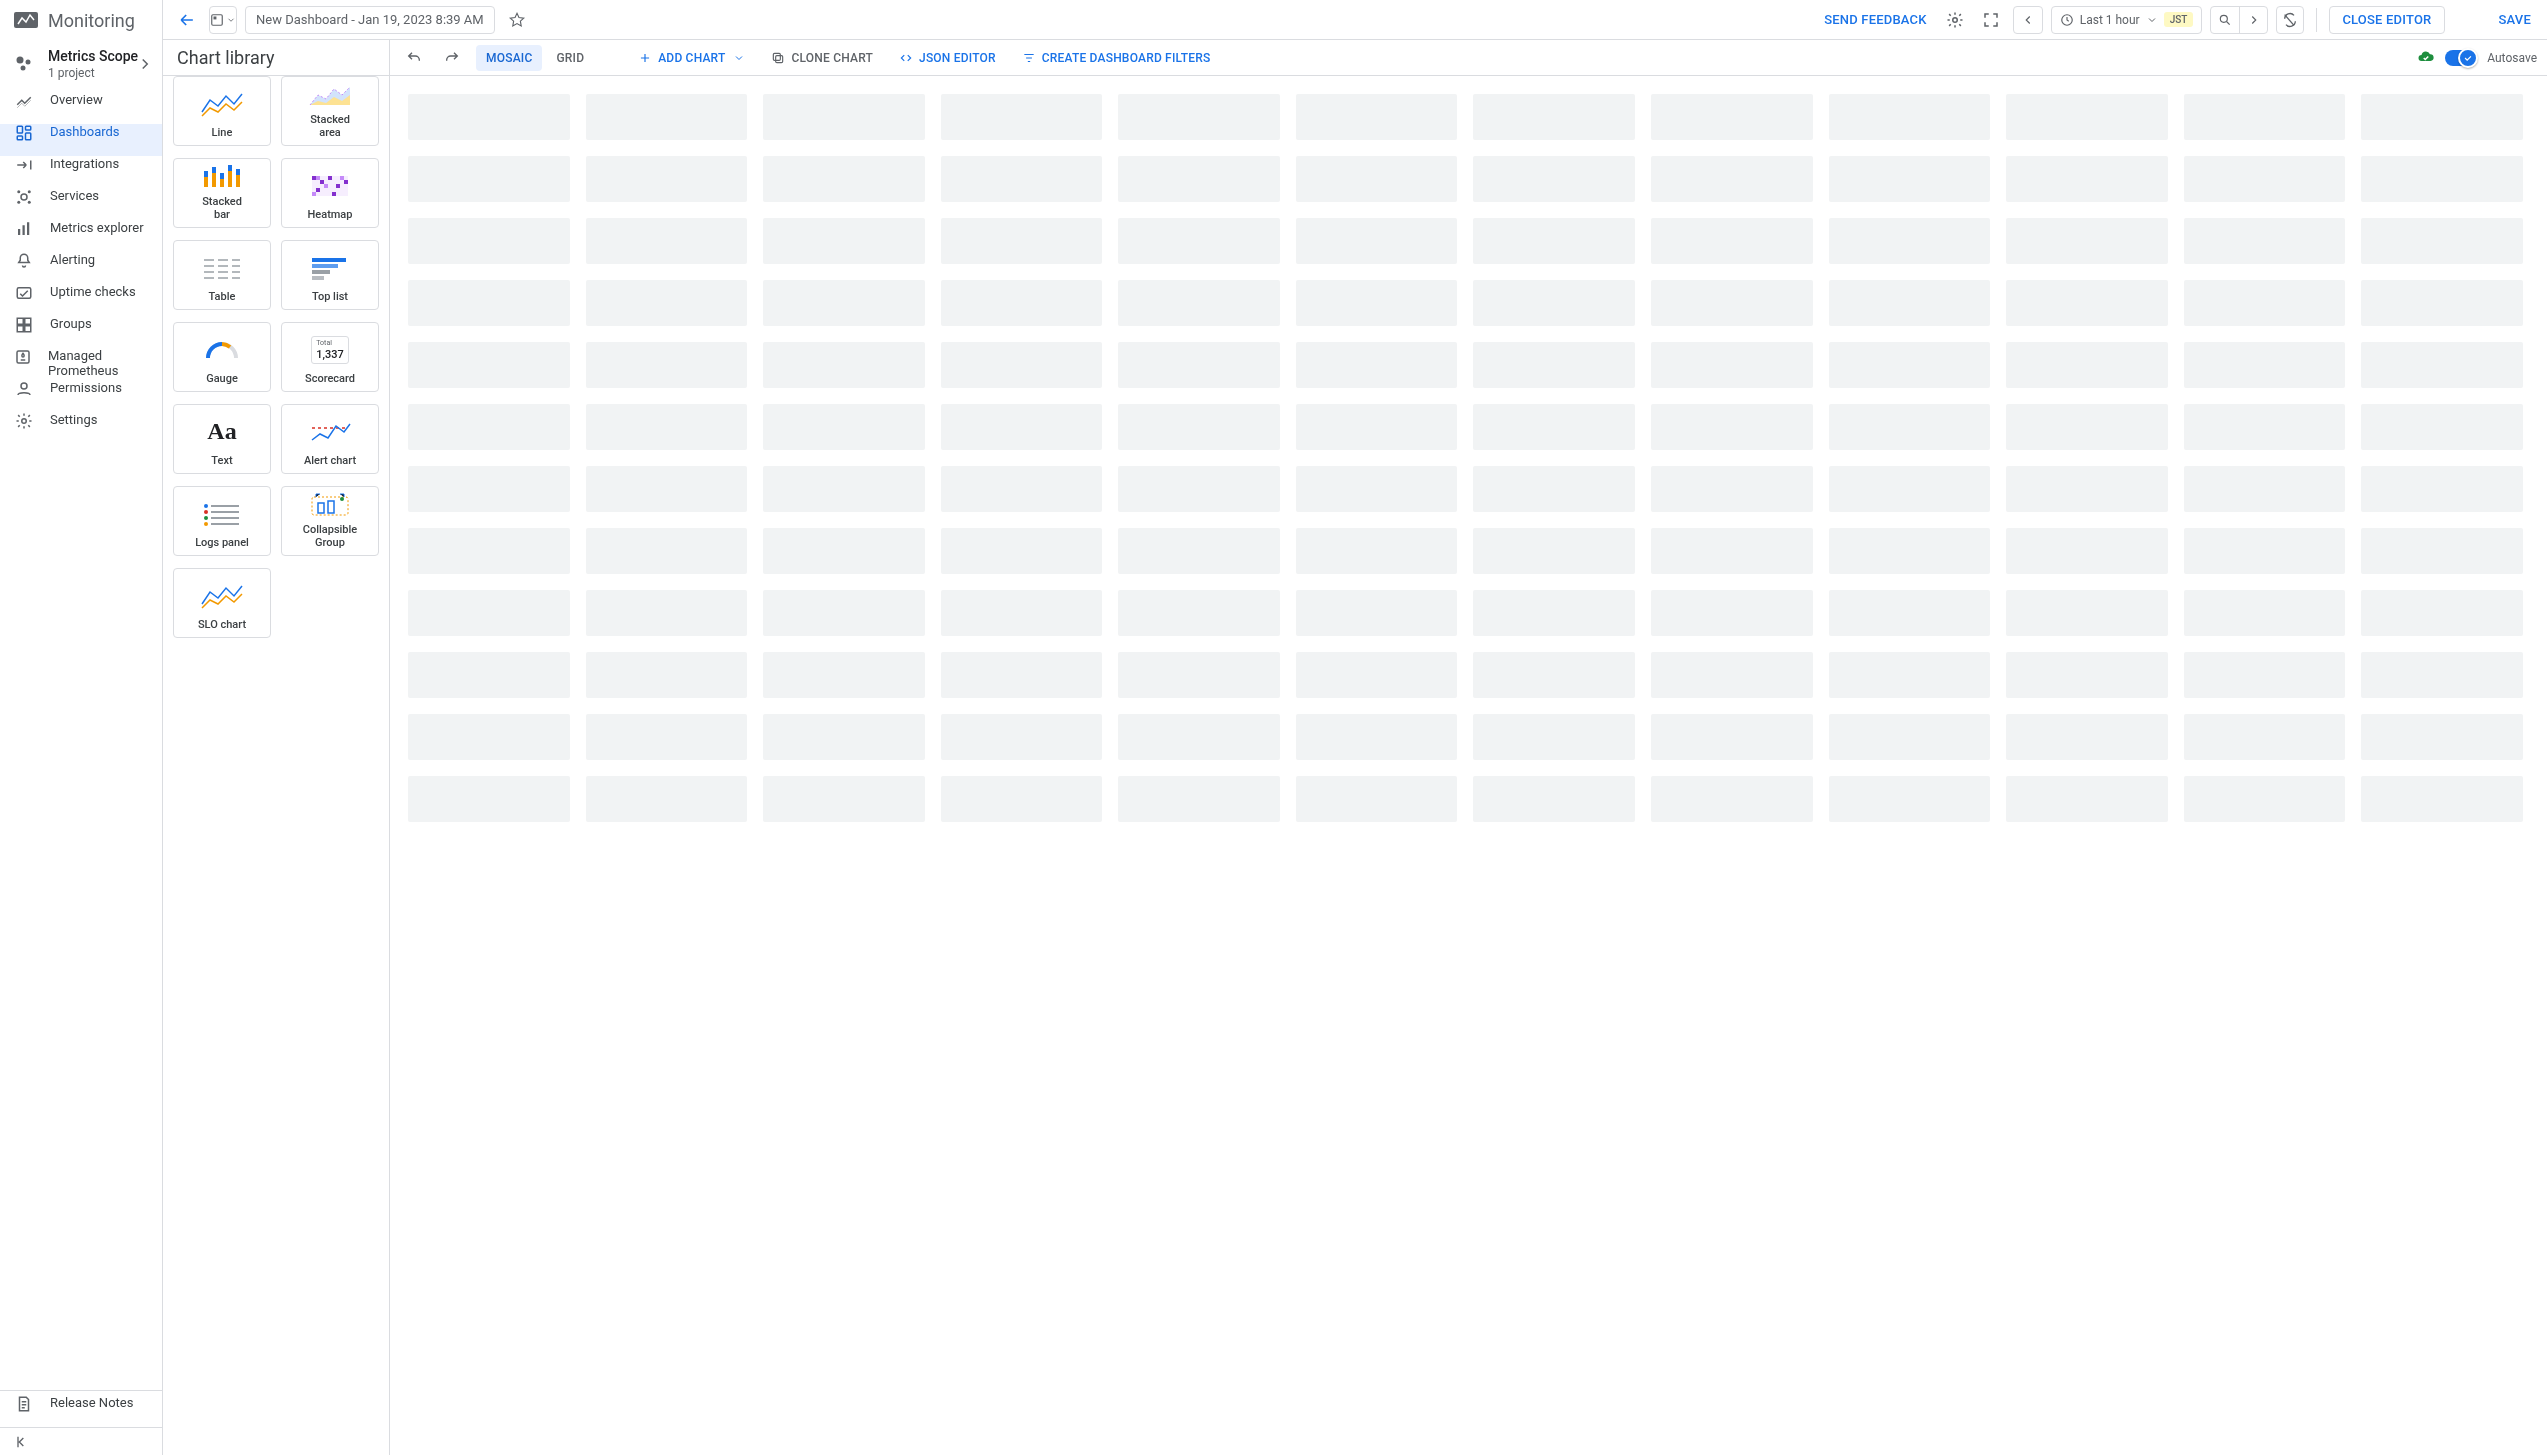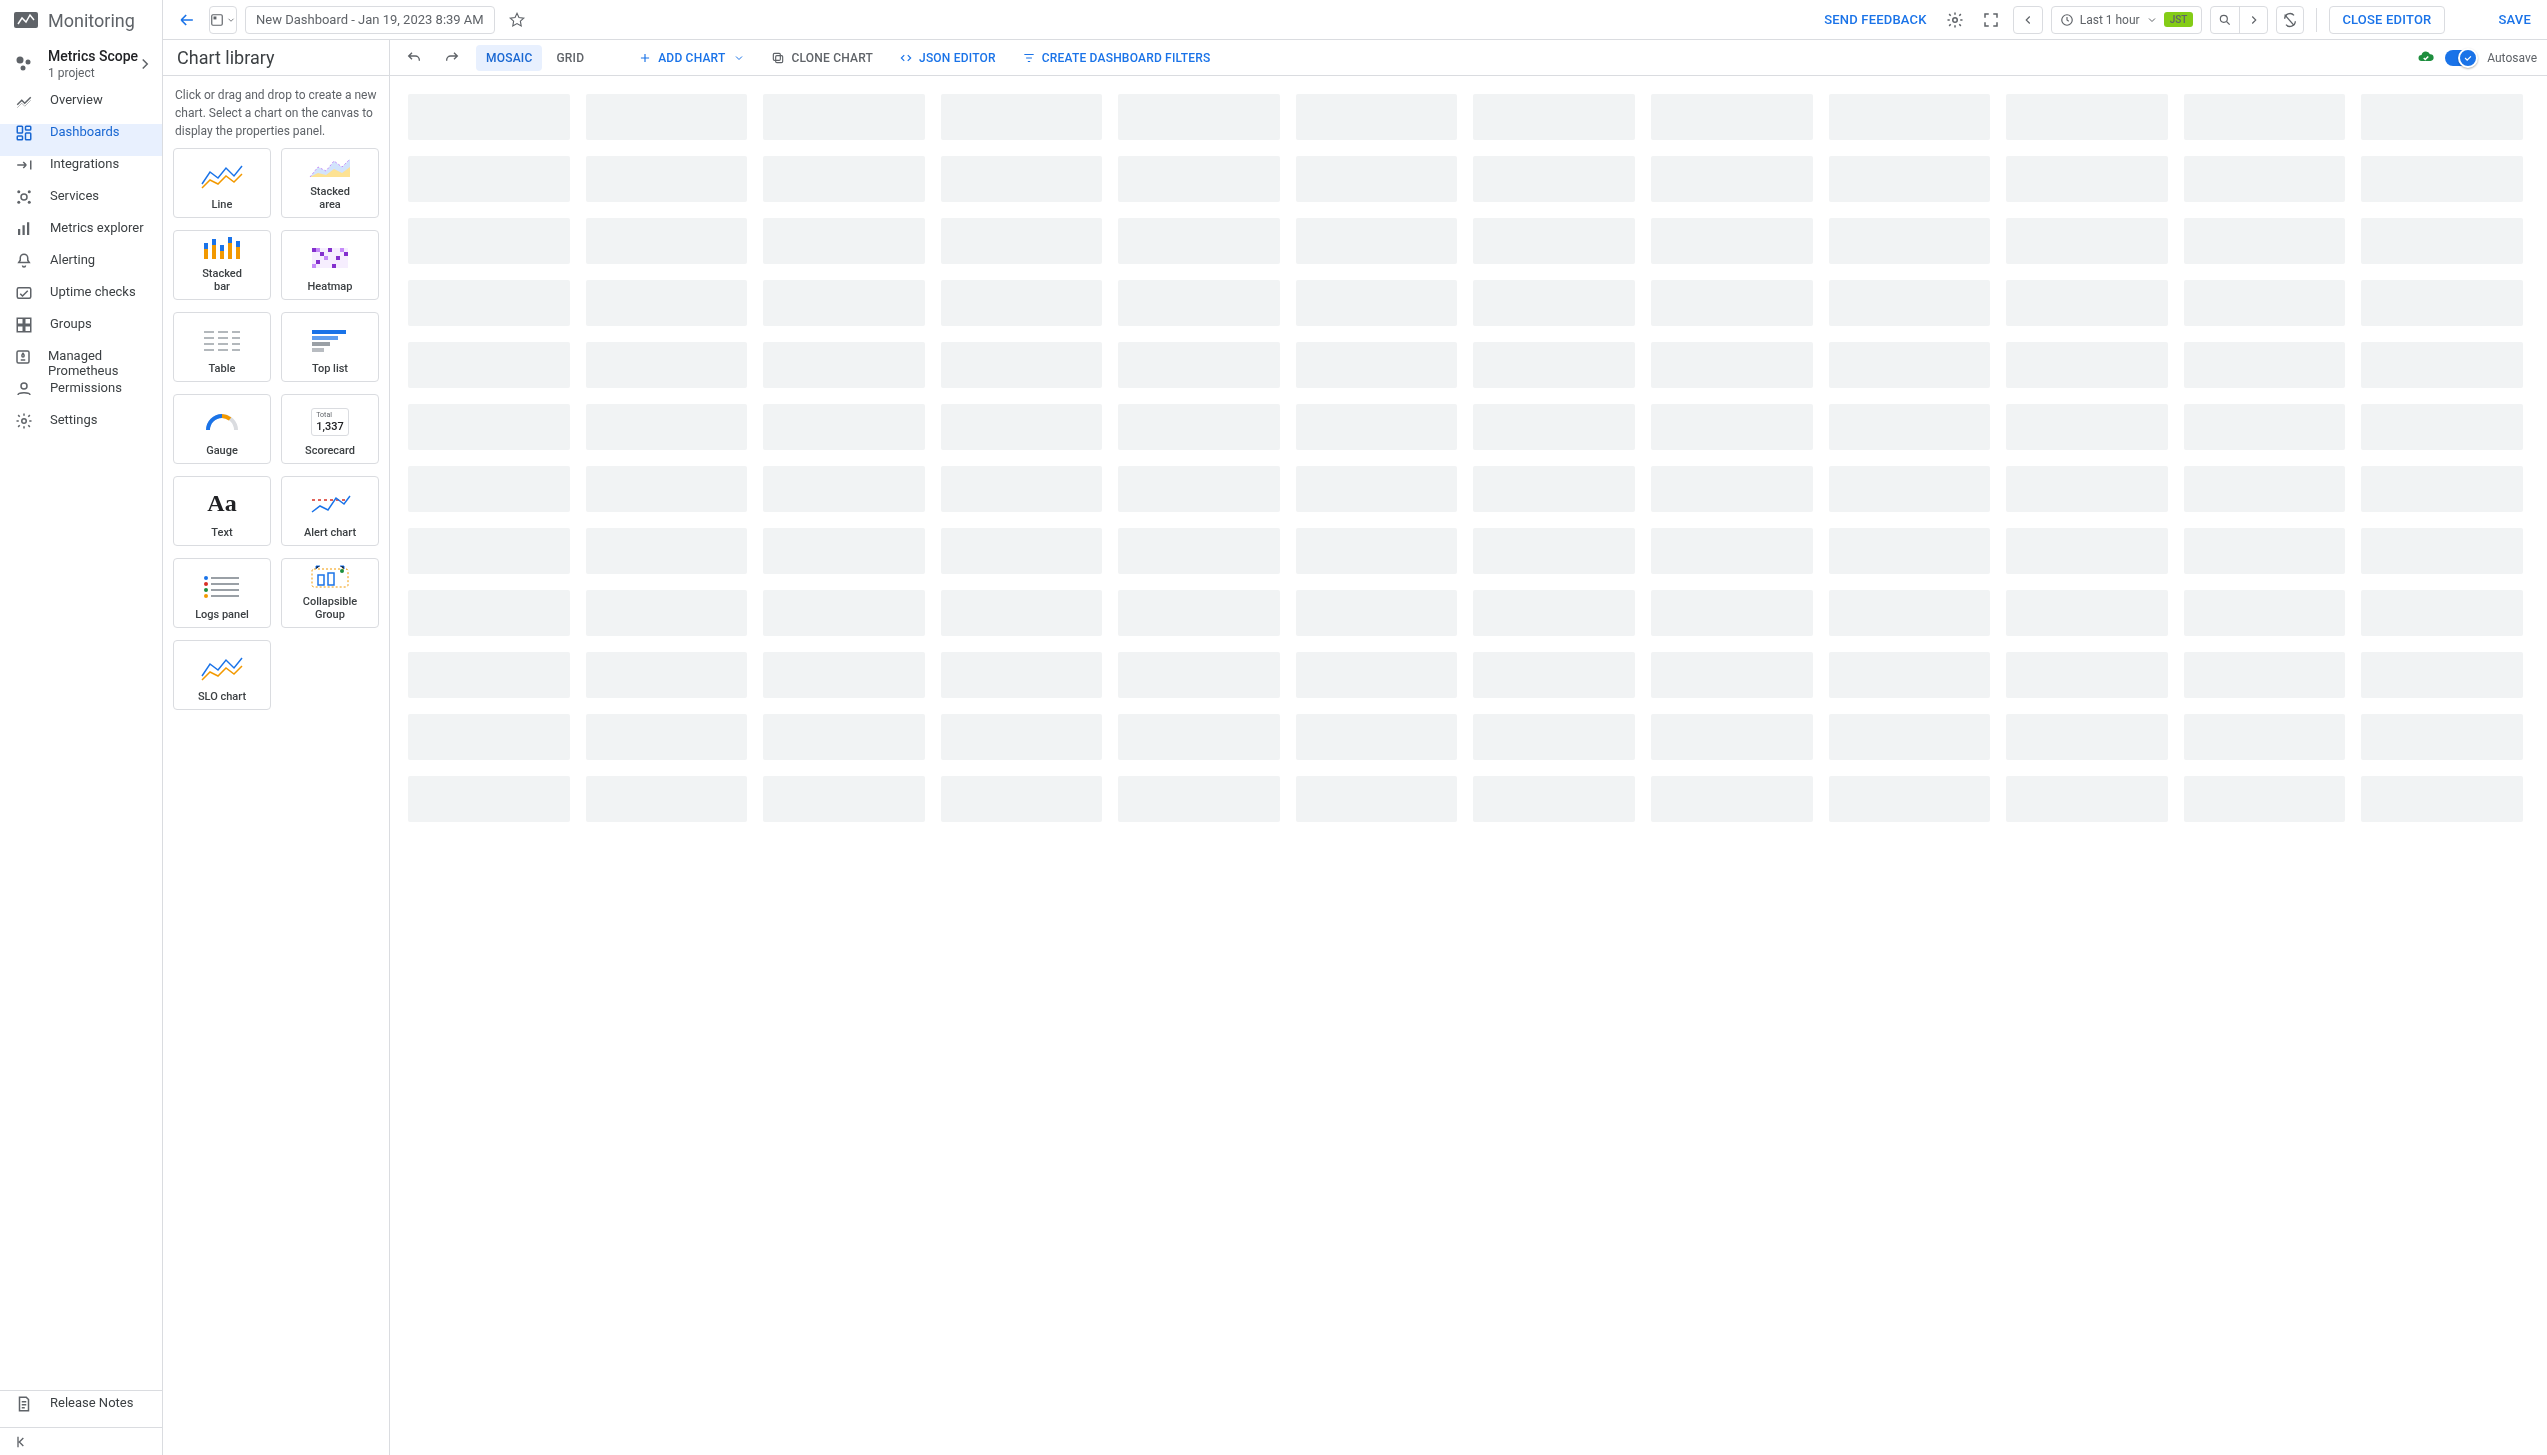--- a/index.html
+++ b/index.html
@@ -43,21 +43,21 @@
   .topbar { height:40px; border-bottom:1px solid var(--border); display:flex; align-items:center; padding: 0 10px; gap:8px; }
   .topbar .left-group, .topbar .right-group { display:flex; align-items:center; gap:8px; }
   .topbar .grow { flex:1; }
   .icon-btn { width:28px; height:28px; display:flex; align-items:center; justify-content:center; border-radius:4px; cursor:pointer; color:var(--muted); }
   .icon-btn.blue { color: var(--blue); }
   .boxed-icon { width:28px; height:28px; border:1px solid var(--border); border-radius:4px; display:flex; align-items:center; justify-content:center; color:var(--muted); cursor:pointer; }
   .dash-name { height:28px; border:1px solid var(--border); border-radius:4px; display:flex; align-items:center; padding:0 10px; font-size:13px; color:var(--muted); min-width: 179px; }
   .text-btn { color: var(--blue); font-weight:500; font-size:13px; letter-spacing:0.2px; cursor:pointer; padding: 0 6px; height:28px; display:flex; align-items:center; border-radius:4px;margin-left:40px; }
   .outline-btn { border:1px solid var(--border); color:var(--blue); font-weight:500; font-size:13px; letter-spacing:0.2px; padding:0 12px; height:28px; display:flex; align-items:center; border-radius:4px; cursor:pointer; }
   .time-selector { display:flex; align-items:center; gap:6px; border:1px solid var(--border); border-radius:4px; height:28px; padding:0 8px; color:var(--muted); cursor:pointer; font-size:12px; }
-  .jst-badge { background:#84cc16; color:#5f6368; font-size:10px; font-weight:500; padding:2px 6px; border-radius:3px; }
+  .jst-badge { background:#fef9c3; color:#5f6368; font-size:10px; font-weight:500; padding:2px 6px; border-radius:3px; }
   .nav-arrows { display:flex; border:1px solid var(--border); border-radius:4px; height:28px; overflow:hidden; }
   .nav-arrows .seg { width:28px; display:flex; align-items:center; justify-content:center; cursor:pointer; color:var(--muted); }
   .nav-arrows .seg + .seg { border-left:1px solid var(--border); }
   .divider-v { width:1px; height:24px; background:var(--border); margin:0 4px; }
 
   
   .content { flex:1; display:flex; min-height:0; }
   .chart-library { width:227px; border-right:1px solid var(--border); display:flex; flex-direction:column; min-height:0; }
   .lib-header { padding: 8px 14px; font-size:18px; color:#3c4043; border-bottom:1px solid var(--border); height:36px; display:flex; align-items:center; }
   .lib-hint { padding: 10px 12px 8px; font-size:12px; color:var(--muted); line-height:1.5; }
@@ -332,21 +332,20 @@
         <div class="divider-v"></div>
         <div class="outline-btn">CLOSE EDITOR</div>
         <div class="text-btn">SAVE</div>
       </div>
     </div>
 
     <div class="content">
 
       <div class="chart-library">
         <div class="lib-header">Chart library</div>
-        <div class="lib-hint">Click or drag and drop to create a new chart. Select a chart on the canvas to display the properties panel.</div>
         <div class="chart-grid">
           <div class="chart-card">
             <div class="thumb">
                 <svg viewBox="0 0 44 28">
                   <polyline points="2,22 10,10 18,16 26,6 34,14 42,4" fill="none" stroke="#1a73e8" stroke-width="1.5"></polyline>
                   <polyline points="2,26 10,18 18,22 26,14 34,20 42,12" fill="none" stroke="#f29900" stroke-width="1.5"></polyline>
                 </svg>
               </div>
             <div class="label">Line</div>
           </div>

